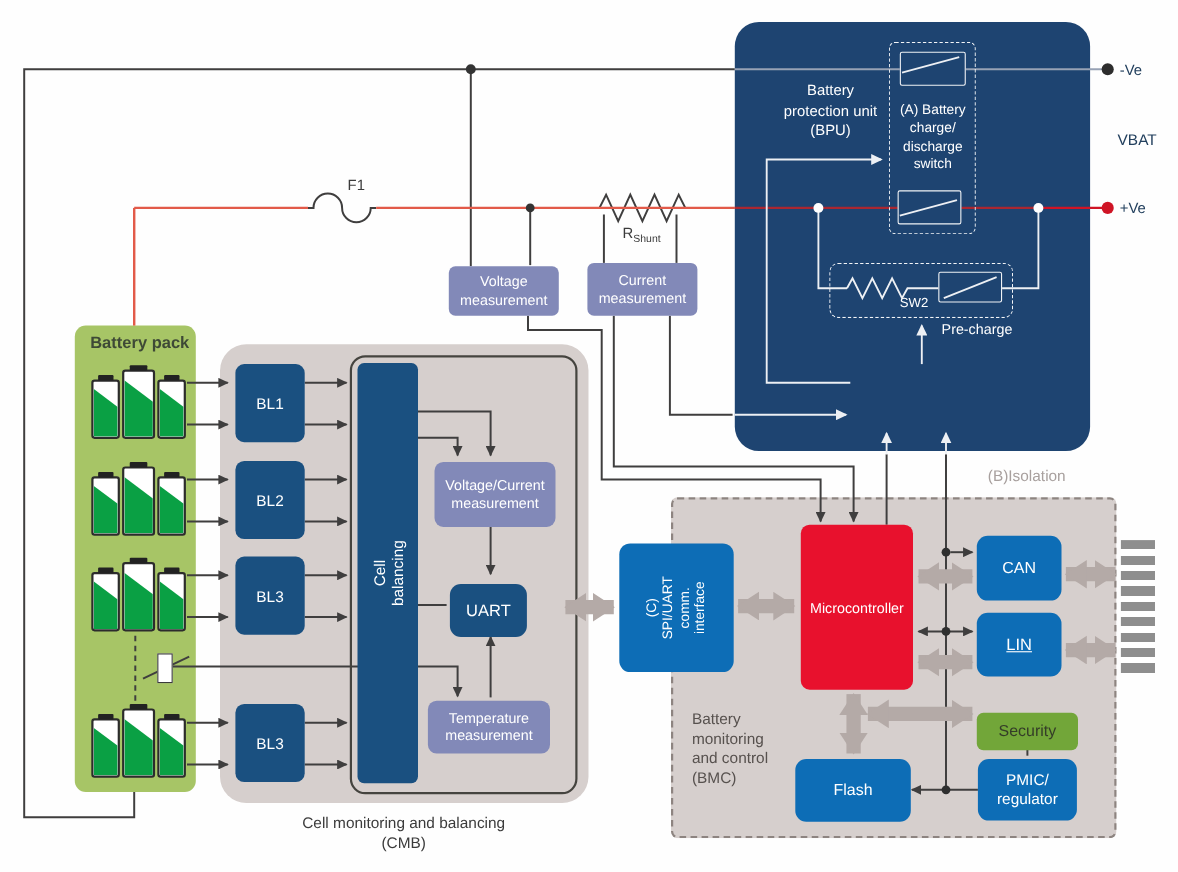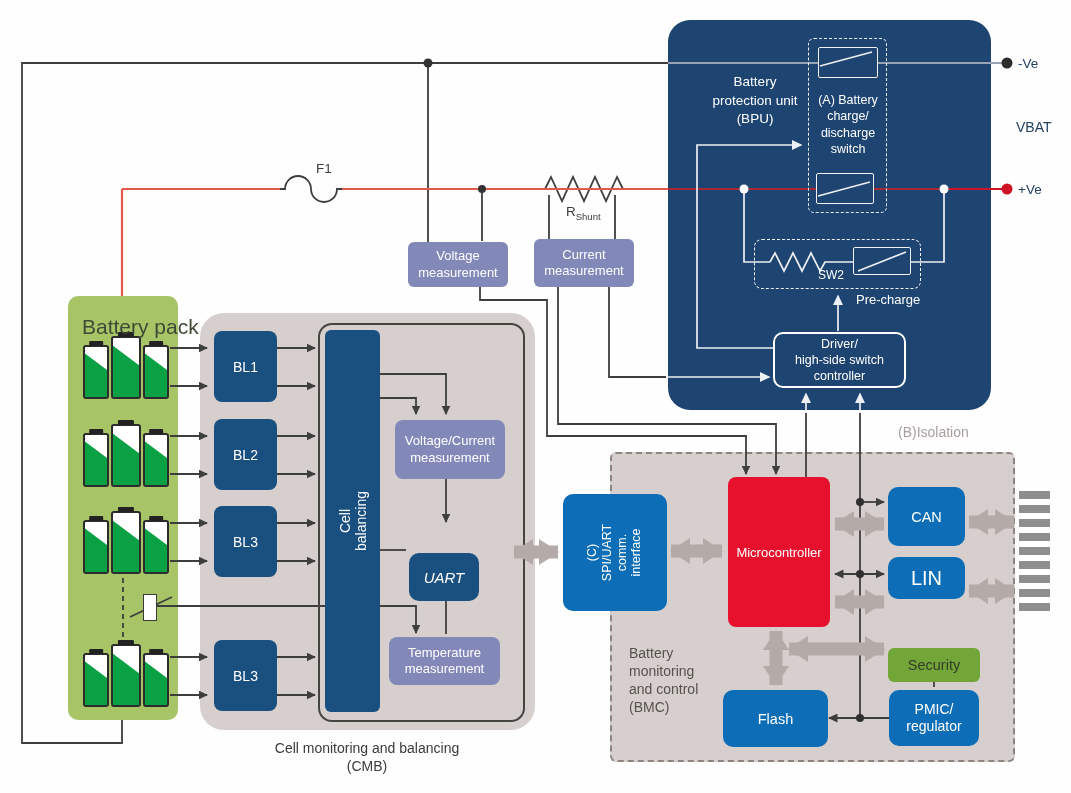--- a/index.html
+++ b/index.html
@@ -214,21 +214,21 @@
       <div class="box navy bl" style="top: 419px;">BL2</div>
       <div class="box navy bl" style="top: 506px;">BL3</div>
       <div class="box navy bl" style="top: 640px;">BL3</div>
     </div>
 
   <div class="box navy" style="left:325px;top:330px;width:55px;height:382px;border-radius:6px;">
     <span class="rot" style="font-size:14px;">Cell balancing</span>
   </div>
   <div class="box peri" style="left:395px;top:420px;width:110px;height:59px;border-radius:8px;font-size:13px;line-height:1.25;">Voltage/Current
 measurement</div>
-  <div class="box navy" style="left:409px;top:553px;width:70px;height:48px;border-radius:10px;font-size:15px;font-style:italic;">UART</div>
+  <div class="box navy" style="left:409px;top:531px;width:70px;height:48px;border-radius:10px;font-size:15px;">UART</div>
   <div class="box peri" style="left:389px;top:637px;width:111px;height:48px;border-radius:8px;font-size:13px;line-height:1.25;">Temperature
 measurement</div>
 
   <div class="box peri" style="left:408px;top:242px;width:100px;height:45px;border-radius:6px;font-size:13px;line-height:1.25;">Voltage
 measurement</div>
   <div class="box peri" style="left:534px;top:239px;width:100px;height:48px;border-radius:6px;font-size:13px;line-height:1.25;">Current
 measurement</div>
 
   <div class="lbl" style="left:700px;top:73px;width:110px;text-align:center;color:#fff;font-size:13.5px;line-height:1.38;">Battery
 protection unit
@@ -237,54 +237,51 @@
   <div class="lbl" style="left:806px;top:92px;width:84px;text-align:center;color:#fff;font-size:12.5px;line-height:1.3;">(A) Battery
 charge/
 discharge
 switch</div>
   <div class="wrect" style="left:818px;top:47px;width:60px;height:31px;"></div>
   <div class="wrect" style="left:816px;top:173px;width:58px;height:31px;"></div>
   <div class="wdash" style="left:754px;top:239px;width:167px;height:50px;border-radius:8px;"></div>
   <div class="wrect" style="left:853px;top:247px;width:58px;height:28px;"></div>
   <div class="lbl" style="left:818px;top:268px;width:34px;color:#fff;font-size:12px;">SW2</div>
   <div class="lbl" style="left:856px;top:292px;width:80px;color:#fff;font-size:13px;">Pre-charge</div>
-  <div class="box" style="left:773px;top:332px;width:133px;height:56px;border:2px solid #fff;border-radius:10px;font-size:12.5px;line-height:1.3;background:transparent;">Driver/
-high-side switch
-controller</div>
 
   <div class="box blue" style="left:563px;top:494px;width:104px;height:117px;border-radius:10px;">
     <span class="rot" style="font-size:12.5px;line-height:1.18;">(C)
 SPI/UART
 comm.
 interface</span>
   </div>
   <div class="box" style="left:728px;top:477px;width:102px;height:150px;background:#e8112d;border-radius:8px;font-size:13px;">Microcontroller</div>
   <div class="box blue" style="left:888px;top:487px;width:77px;height:59px;border-radius:10px;font-size:14.5px;">CAN</div>
-  <div class="box blue" style="left:888px;top:557px;width:77px;height:42px;border-radius:10px;font-size:20px;">LIN</div>
+  <div class="box blue" style="left:888px;top:557px;width:77px;height:58px;border-radius:10px;font-size:15px;text-decoration:underline;">LIN</div>
   <div class="box" style="left:888px;top:628px;width:92px;height:34px;background:#72a639;border-radius:6px;font-size:14.5px;color:#343d28;margin-top:20px;">Security</div>
   <div class="box blue" style="left:723px;top:690px;width:105px;height:57px;border-radius:10px;font-size:14.5px;">Flash</div>
   <div class="box blue" style="left:889px;top:690px;width:90px;height:56px;border-radius:10px;font-size:14px;line-height:1.25;">PMIC/
 regulator</div>
 
   <svg id="thick-layer" width="1071" height="793">
     <g stroke="#b4aaa7" stroke-width="13" fill="none">
       <line x1="514" y1="552" x2="558" y2="552" marker-start="url(#aG)" marker-end="url(#aG)"></line>
       <line x1="671" y1="551" x2="722" y2="551" marker-start="url(#aG)" marker-end="url(#aG)"></line>
       <line x1="835" y1="524" x2="884" y2="524" marker-start="url(#aG)" marker-end="url(#aG)"></line>
       <line x1="835" y1="602" x2="884" y2="602" marker-start="url(#aG)" marker-end="url(#aG)"></line>
       <line x1="776" y1="631" x2="776" y2="685" marker-start="url(#aG)" marker-end="url(#aG)"></line>
       <line x1="789" y1="649" x2="884" y2="649" marker-start="url(#aG)" marker-end="url(#aG)"></line>
       <line x1="969" y1="522" x2="1014" y2="522" marker-start="url(#aG)" marker-end="url(#aG)"></line>
       <line x1="969" y1="591" x2="1014" y2="591" marker-start="url(#aG)" marker-end="url(#aG)"></line>
     </g>
   </svg>
 
   <div id="connector"></div>
 
-  <div class="lbl" style="left:82px;top:315px;font-size:21px;font-weight:normal;color:#3e4936;">Battery pack</div>
+  <div class="lbl" style="left:82px;top:303px;font-size:15px;font-weight:bold;color:#3e4936;">Battery pack</div>
   <div class="lbl" style="left:224px;top:740px;width:286px;text-align:center;font-size:14px;color:#3b3b3b;line-height:1.28;">Cell monitoring and balancing
 (CMB)</div>
   <div class="lbl" style="left:629px;top:645px;width:110px;font-size:14px;color:#57514e;line-height:1.28;">Battery
 monitoring
 and control
 (BMC)</div>
   <div class="lbl" style="left:898px;top:424px;width:105px;text-align:left;font-size:14px;color:#a8a09e;">(B)Isolation</div>
   <div class="lbl" style="left:316px;top:161px;font-size:13.5px;color:#3b3b3b;">F1</div>
   <div class="lbl" style="left:566px;top:204px;font-size:13.5px;color:#3b3b3b;"><span>R</span><sub style="font-size:9.5px;">Shunt</sub></div>
   <div class="lbl" style="left:1018px;top:56px;font-size:13.5px;color:#23405e;text-align:right;">-Ve</div>

